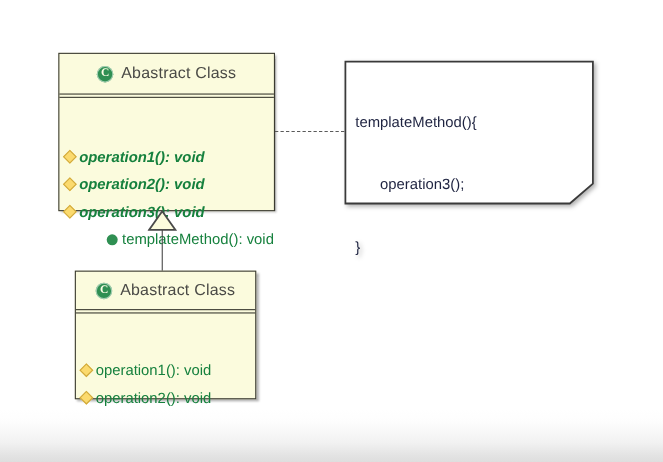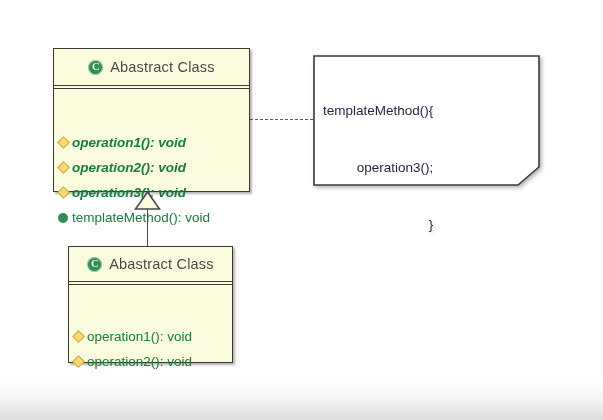--- a/index.html
+++ b/index.html
@@ -209,33 +209,33 @@
         <span class="uml-member-label abstract">operation2(): void</span>
       </div>
 
       <div class="uml-member" style="height:25px;">
         <span class="marker-slot">
           <span class="marker marker-diamond"></span>
         </span>
         <span class="uml-member-label abstract">operation3(): void</span>
       </div>
 
-      <div class="uml-member" style="height:25px;">
+      <div class="uml-member" style="height:25px;justify-content:flex-end;">
         <span class="marker-slot">
           <span class="marker marker-circle"></span>
         </span>
         <span class="uml-member-label">templateMethod(): void</span>
       </div>
 
     </div>
   </div>
 
   <div class="dashed-link" style="left:250px; top:119px; width:63px;"></div>
 
-  <div class="uml-note" style="left:313px; top:55px; width:246px; height:131px;text-align:right;">
+  <div class="uml-note" style="left:313px; top:55px; width:246px; height:131px;">
     <svg width="227" height="131" viewBox="0 0 227 131">
       <polygon points="1,1 226,1 226,112 205,130 1,130" fill="#ffffff" stroke="#3a3a3a" stroke-width="1.6" stroke-linejoin="miter"></polygon>
       <polyline points="226,112 205,112 205,130" fill="none" stroke="#3a3a3a" stroke-width="1.1" opacity="0"></polyline>
     </svg>
     <div class="note-text">
       <div class="note-line">templateMethod(){</div>
       <div class="note-line">      operation3();</div>
       <div class="note-line">}</div>
     </div>
   </div>

